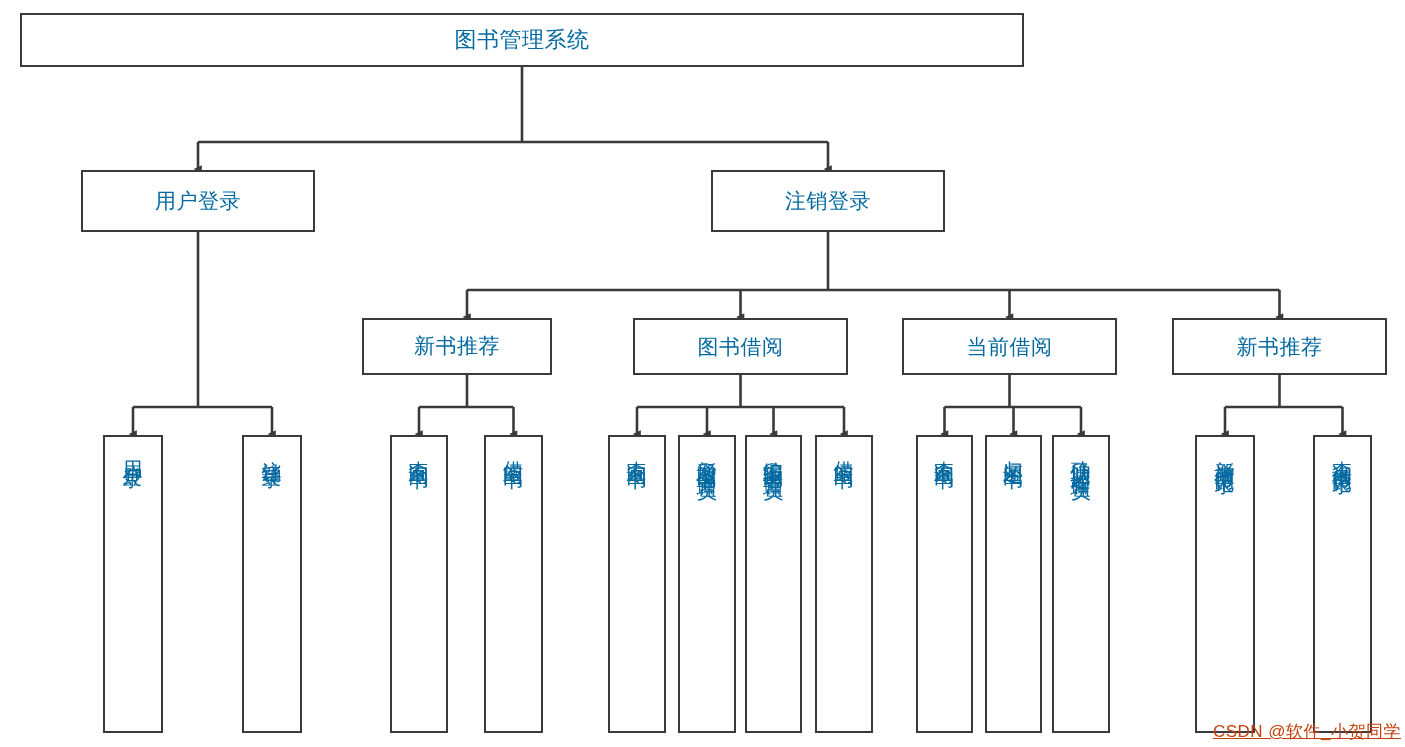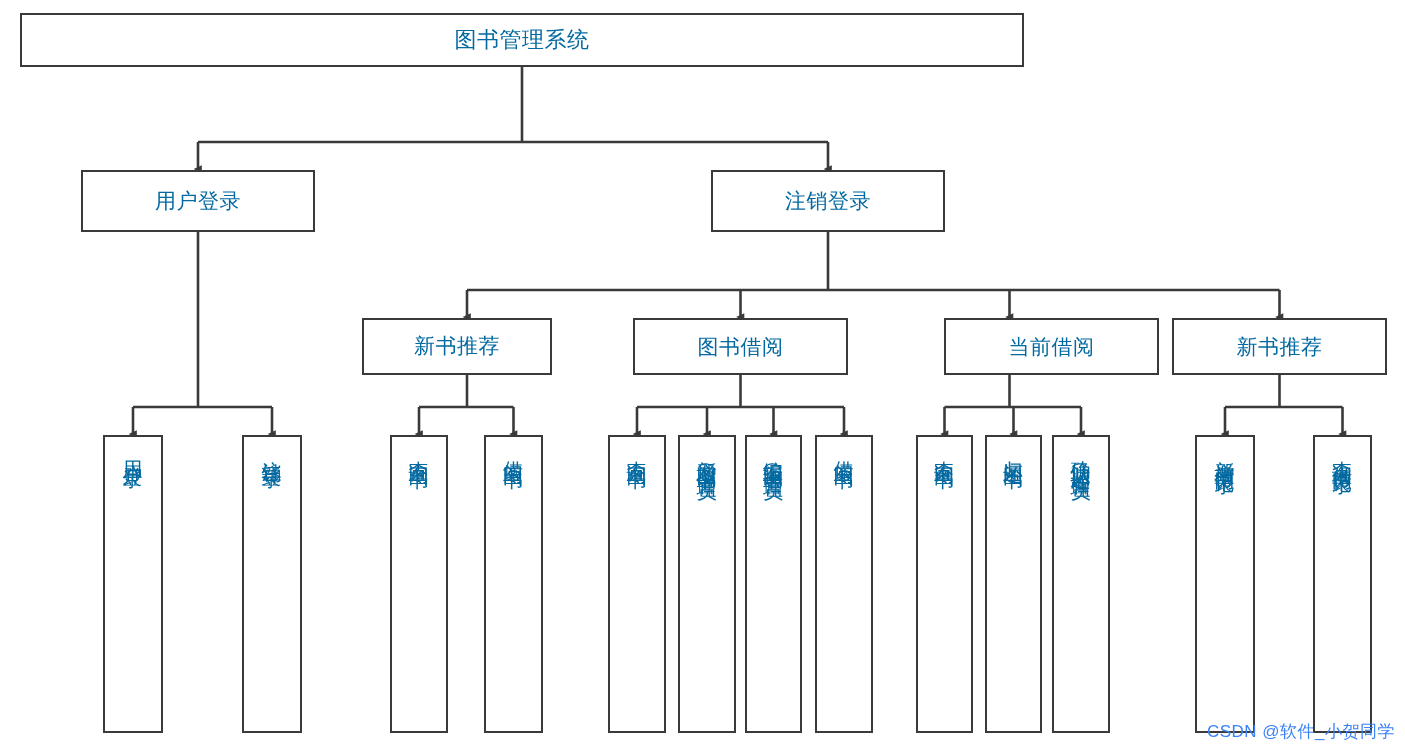--- a/index.html
+++ b/index.html
@@ -53,27 +53,28 @@
     text-orientation: upright;
     font-size: 20px;
     letter-spacing: 3px;
     line-height: 1;
     white-space: nowrap;
     display: block;
   }
   .node.root .node-label { font-size: 22px; }
   .watermark {
     position: absolute;
-    right: 10px;
+    right: 4px;
     bottom: 4px;
     font-size: 17px;
-    color: #3b82f6;
+    color: #c2410c;
     letter-spacing: 0.5px;
     white-space: nowrap;
     user-select: none;
+    text-decoration: underline;
   }
 </style>
 </head>
 <body>
 
 <div id="diagram-root">
 
   <svg class="edges" viewBox="0 0 1405 747" preserveAspectRatio="none">
     <defs>
       <marker id="arrowhead" markerWidth="9" markerHeight="9" refX="4.2" refY="4.2" orient="auto" markerUnits="userSpaceOnUse">
@@ -127,21 +128,21 @@
   <div class="node" id="n-l1_1" style="left: 711px; top: 170px; width: 234px; height: 62px;">
     <span class="node-label">注销登录</span>
   </div>
 
   <div class="node" id="n-l2_0" style="left: 362px; top: 318px; width: 190px; height: 57px; font-family: Liberation Serif, serif;">
     <span class="node-label">新书推荐</span>
   </div>
   <div class="node" id="n-l2_1" style="left: 633px; top: 318px; width: 215px; height: 57px; justify-content: center;">
     <span class="node-label">图书借阅</span>
   </div>
-  <div class="node" id="n-l2_2" style="left: 944px; top: 318px; width: 215px; height: 57px;">
+  <div class="node" id="n-l2_2" style="left: 902px; top: 318px; width: 215px; height: 57px;">
     <span class="node-label">当前借阅</span>
   </div>
   <div class="node" id="n-l2_3" style="left: 1172px; top: 318px; width: 215px; height: 57px;">
     <span class="node-label">新书推荐</span>
   </div>
 
   <div class="node leaf" id="n-l3_0" style="left: 103px; top: 435px; width: 60px; height: 298px;">
     <span class="node-label">用户登录</span>
   </div>
   <div class="node leaf" id="n-l3_1" style="left: 242px; top: 435px; width: 60px; height: 298px;">

